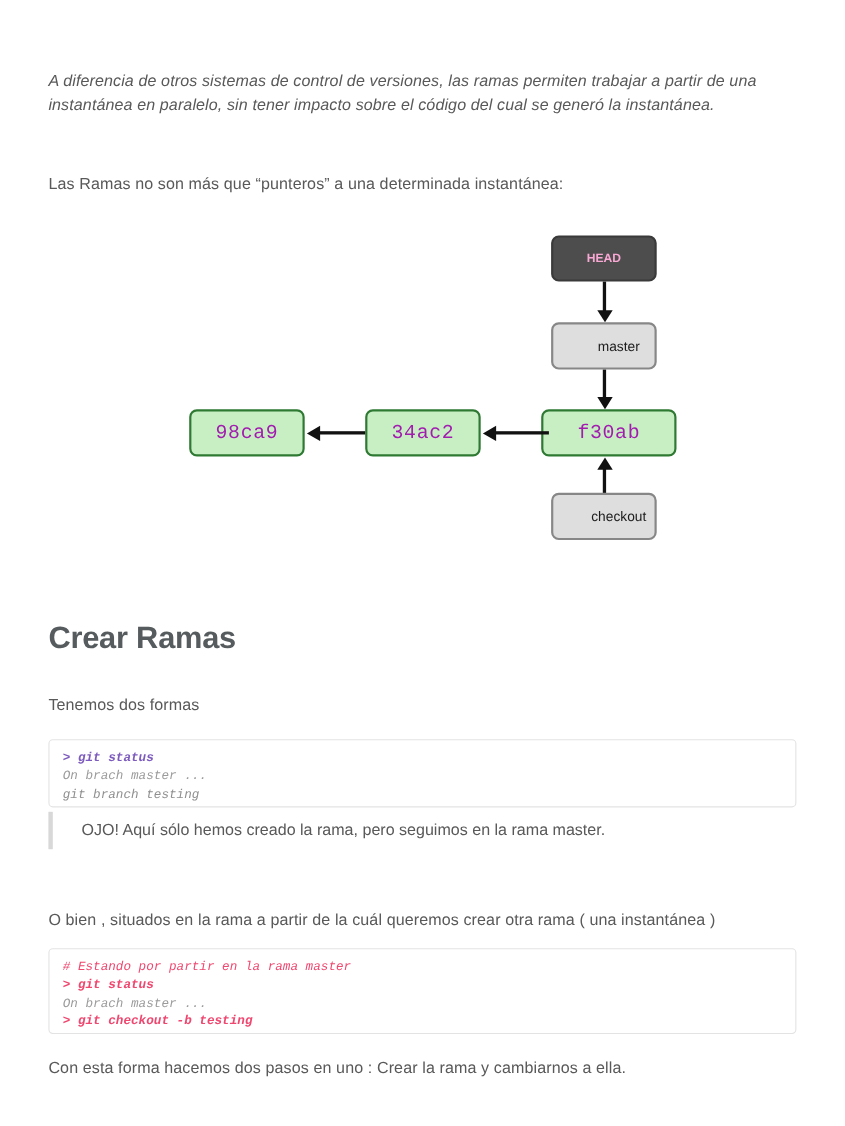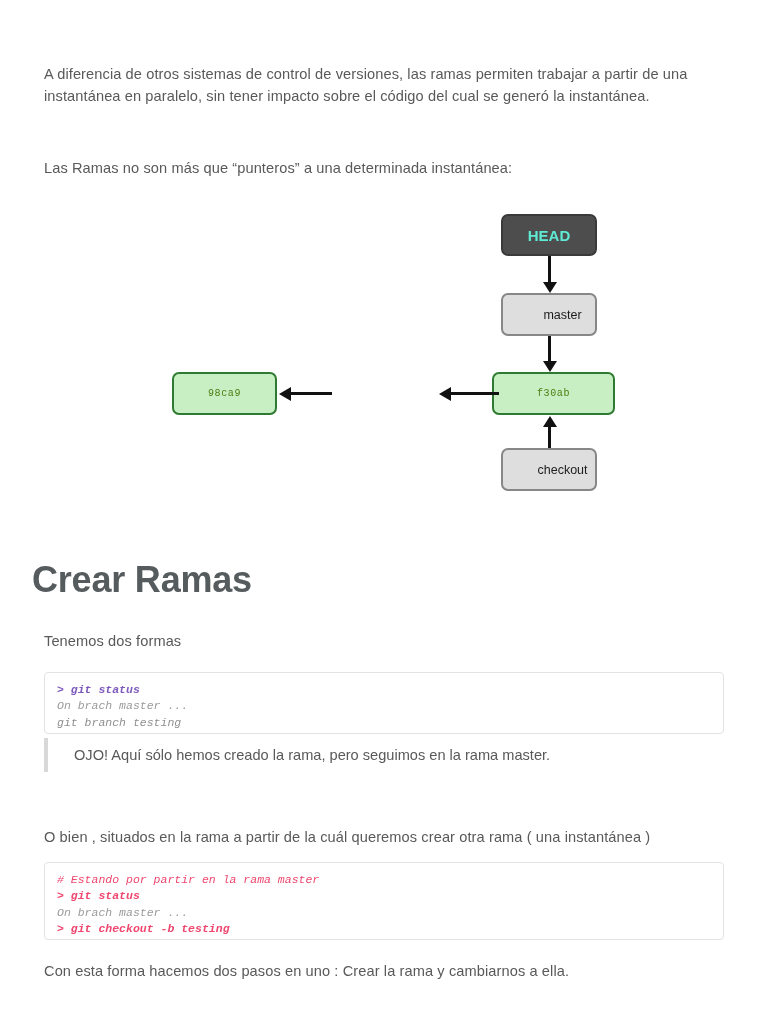--- a/index.html
+++ b/index.html
@@ -29,20 +29,21 @@
     line-height: 22px;
     color: #595959;
     margin: 0;
     letter-spacing: 0.1px;
   }
   .para-intro {
     position: absolute;
     left: 44px;
     top: 63px;
     width: 660px;
+    font-style: italic;
   }
   .para-punteros {
     position: absolute;
     left: 44px;
     top: 157px;
     width: 660px;
   }
   .para-formas {
     position: absolute;
     left: 44px;
@@ -59,24 +60,24 @@
   .para-final {
     position: absolute;
     left: 44px;
     top: 960px;
     width: 660px;
   }
 
   
   .heading {
     position: absolute;
-    left: 32px;
+    left: 44px;
     top: 561px;
     margin: 0;
-    font-size: 36px;
+    font-size: 28px;
     line-height: 38px;
     font-weight: bold;
     color: #565b5e;
     letter-spacing: -0.2px;
   }
 
   
   .diagram {
     position: absolute;
     left: 44px;
@@ -88,38 +89,38 @@
     position: absolute;
     box-sizing: border-box;
     display: flex;
     align-items: center;
     justify-content: center;
     border-radius: 7px;
   }
   .node-head {
     background: #4d4d4d;
     border: 2px solid #3a3a3a;
-    color: #5eead4;
-    font-size: 15px;
+    color: #f9a8d4;
+    font-size: 11px;
     font-weight: bold;
     font-family: "Liberation Sans", sans-serif;
   }
   .node-ref {
     background: #dedede;
     border: 2px solid #878787;
     color: #1c1c1c;
     font-size: 12.5px;
     font-family: "Liberation Sans", sans-serif;
     padding-left: 27px;
   }
   .node-commit {
     background: #c8eec4;
     border: 2px solid #2f7a33;
-    color: #4d7c0f;
-    font-size: 10px;
+    color: #a21caf;
+    font-size: 18px;
     font-family: "Liberation Mono", monospace;
     letter-spacing: 0.6px;
   }
   
   .n-head    { left: 457px; top: 14px;  width: 96px; height: 42px; }
   .n-master  { left: 457px; top: 93px;  width: 96px; height: 43px; }
   .n-f30ab   { left: 436px; top: 172px; width: 123px; height: 43px; margin-left: 12px; }
   .n-34ac2   { left: 288px; top: 172px; width: 105px; height: 43px; }
   .n-98ca9   { left: 128px; top: 172px; width: 105px; height: 43px; }
   .n-testing { left: 457px; top: 248px; width: 96px; height: 43px; }
@@ -225,20 +226,23 @@
     <div class="node node-ref n-master">
       <span>master</span>
     </div>
 
     <div class="arrow arr-v-down a-master-f30ab"></div>
 
     <div class="node node-commit n-f30ab">
       <span>f30ab</span>
     </div>
 
+    <div class="node node-commit n-34ac2">
+      <span>34ac2</span>
+    </div>
 
     <div class="node node-commit n-98ca9">
       <span>98ca9</span>
     </div>
 
     <div class="arrow arr-h-left a-f30ab-34ac2"></div>
     <div class="arrow arr-h-left a-34ac2-98ca9"></div>
 
     <div class="arrow arr-v-up a-testing-f30ab"></div>
 

